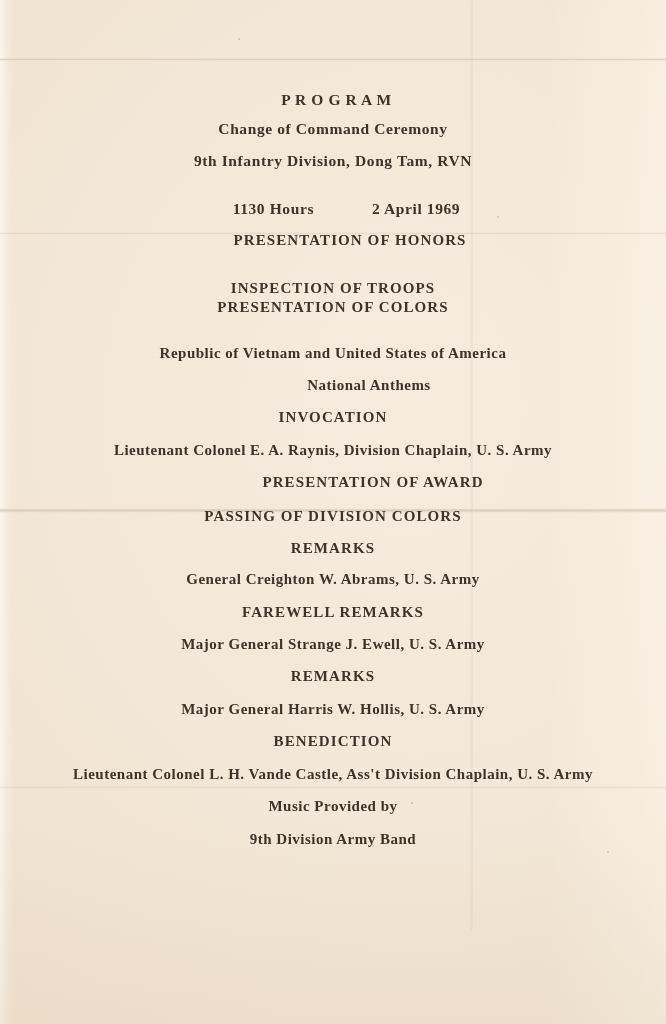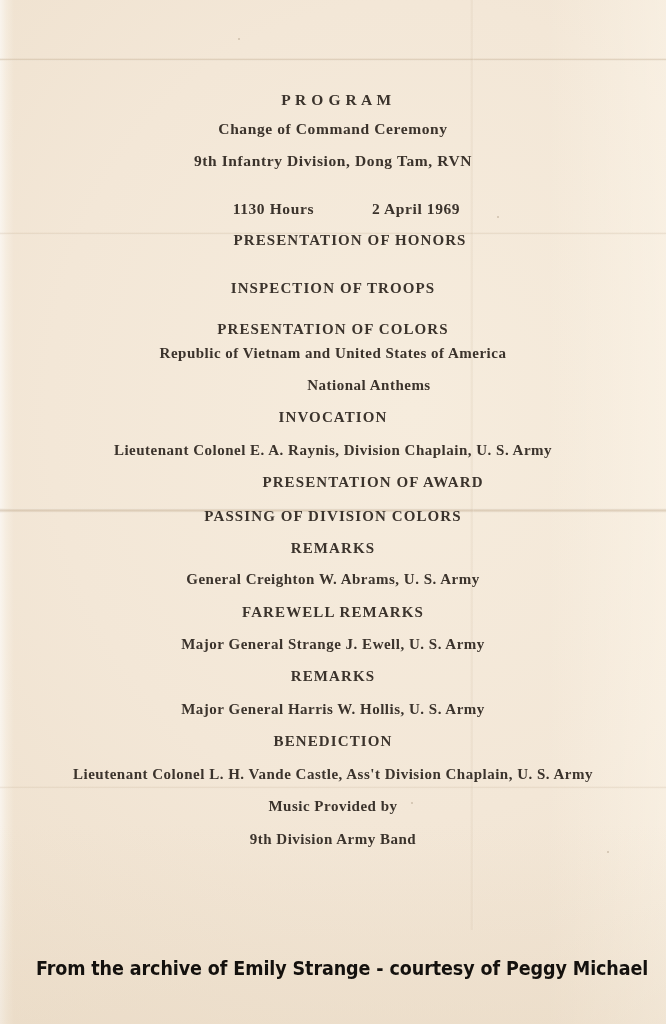--- a/index.html
+++ b/index.html
@@ -205,36 +205,35 @@
 
     <div class="line head head-2">9th Infantry Division, Dong Tam, RVN</div>
 
     <div class="line head head-3">
       <span>1130 Hours</span><span class="timegap"></span><span>2 April 1969</span>
     </div>
 
     <div id="entries">
         <div class="line entry caps" style="top: 233px; padding-left: 17px;">PRESENTATION OF HONORS</div>
         <div class="line entry caps" style="top: 281px;">INSPECTION OF TROOPS</div>
-        <div class="line entry caps" style="top: 322px;">PRESENTATION OF COLORS</div>
+        <div class="line entry caps" style="top: 300px;">PRESENTATION OF COLORS</div>
         <div class="line entry name" style="top: 346px; text-align: center;">Republic of Vietnam and United States of America</div>
         <div class="line entry name" style="top: 378px; padding-left: 36px;">National Anthems</div>
         <div class="line entry caps" style="top: 410px;">INVOCATION</div>
         <div class="line entry name" style="top: 443px;">Lieutenant Colonel E. A. Raynis, Division Chaplain, U. S. Army</div>
         <div class="line entry caps" style="top: 475px; padding-left: 40px;">PRESENTATION OF AWARD</div>
         <div class="line entry caps" style="top: 509px;">PASSING OF DIVISION COLORS</div>
         <div class="line entry caps" style="top: 541px;">REMARKS</div>
         <div class="line entry name" style="top: 572px;">General Creighton W. Abrams, U. S. Army</div>
         <div class="line entry caps" style="top: 605px;">FAREWELL REMARKS</div>
         <div class="line entry name" style="top: 637px;">Major General Strange J. Ewell, U. S. Army</div>
         <div class="line entry caps" style="top: 669px;">REMARKS</div>
         <div class="line entry name" style="top: 702px;">Major General Harris W. Hollis, U. S. Army</div>
         <div class="line entry caps" style="top: 734px;">BENEDICTION</div>
         <div class="line entry name" style="top: 767px;">Lieutenant Colonel L. H. Vande Castle, Ass't Division Chaplain, U. S. Army</div>
         <div class="line entry name" style="top: 799px;">Music Provided by</div>
         <div class="line entry name" style="top: 832px;">9th Division Army Band</div>
       </div>
 
   </div>
 
-  <div class="caption">From the archive of Emily Strange - courtesy of Peggy Michael</div>
 
 </div>
 
 </body></html>

